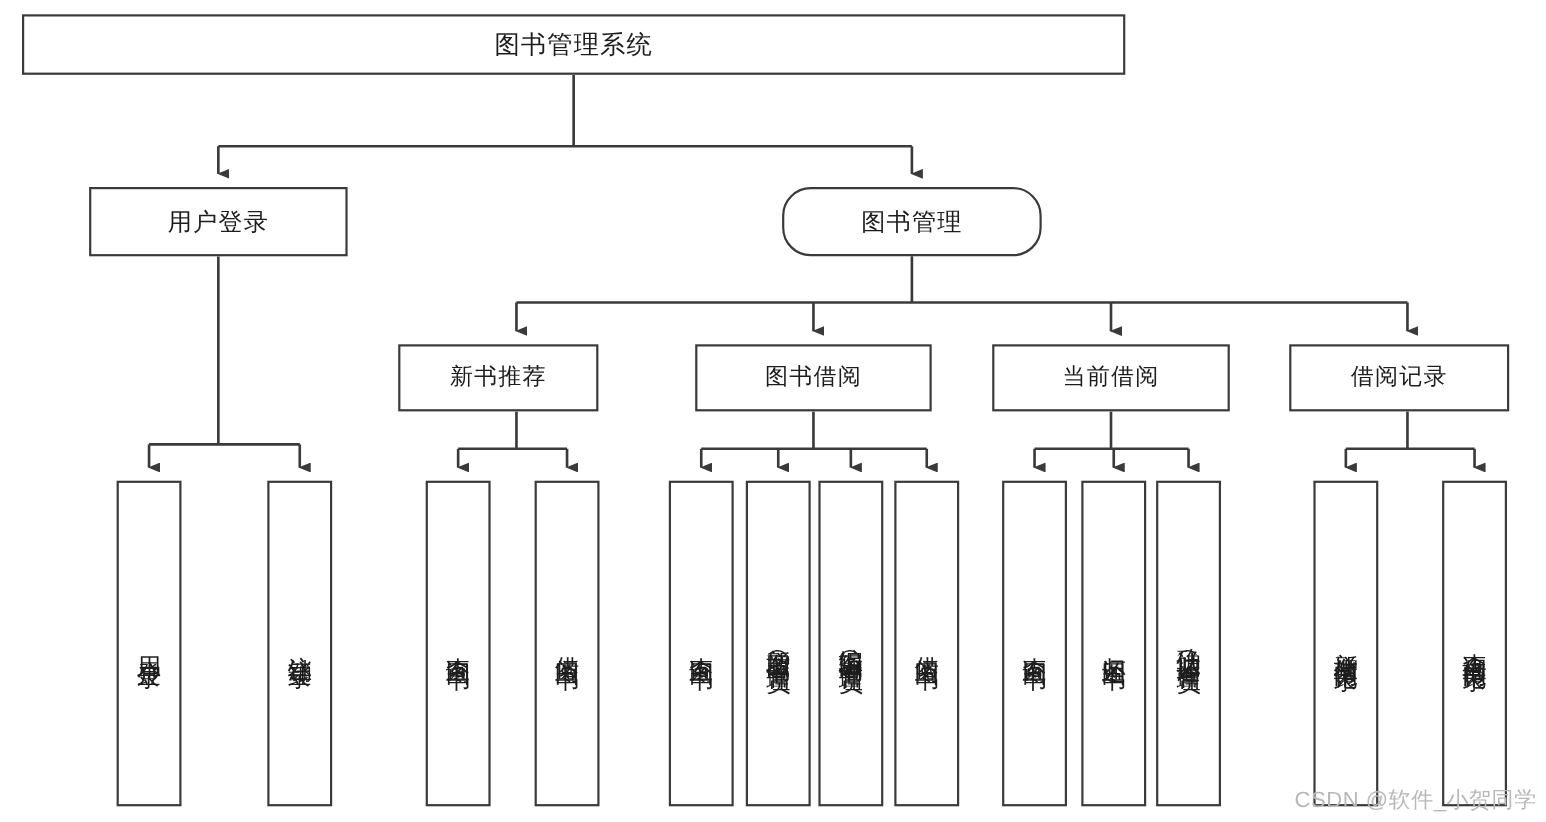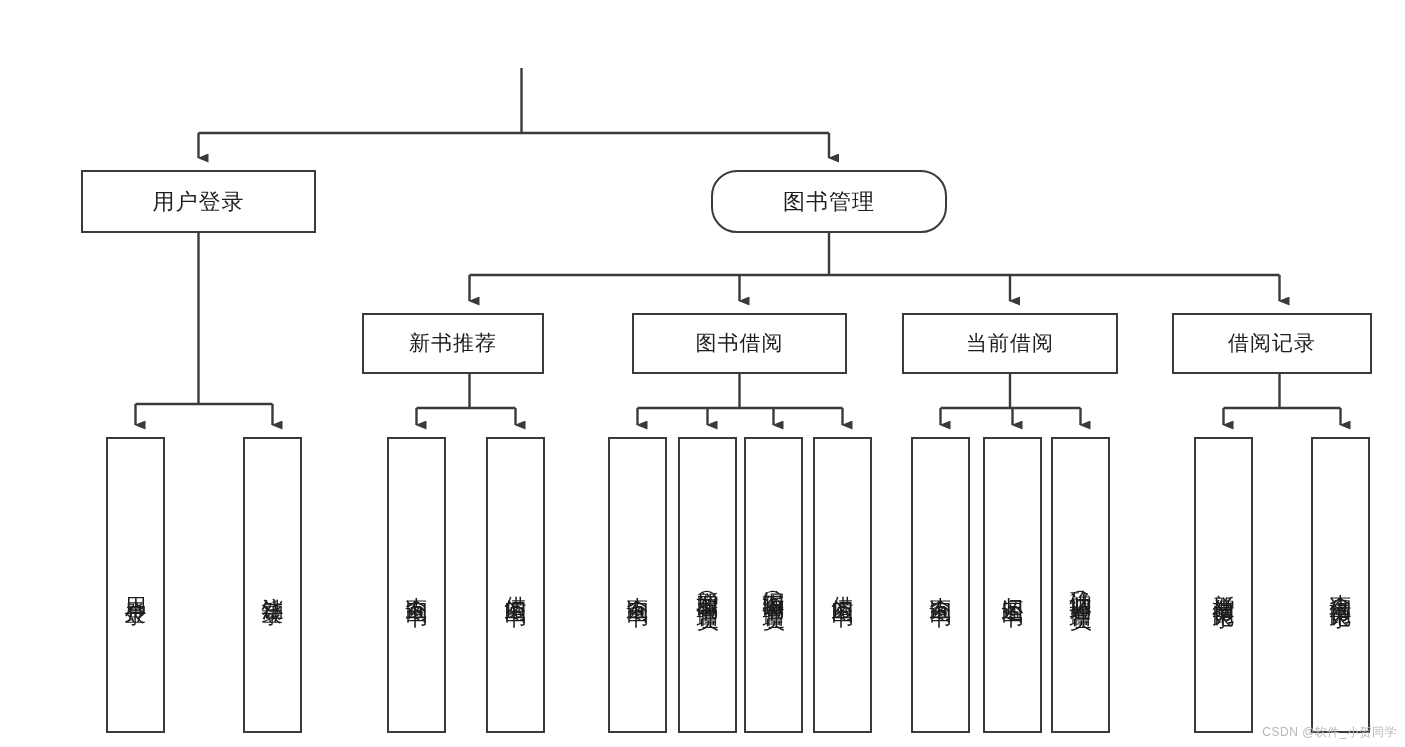--- a/index.html
+++ b/index.html
@@ -51,21 +51,21 @@
     font-size:22px;
     letter-spacing:3px;
     line-height:1;
     white-space:nowrap;
     max-height:282px;
   }
 
   #watermark{
     position:absolute;
     right:8px;bottom:6px;
-    font-size:12px;
+    font-size:20px;
     color:#b8b8b8;
     letter-spacing:0.5px;
     white-space:nowrap;
     user-select:none;
   }
 </style>
 </head>
 <body>
 
 <div id="diagram-root">
@@ -113,20 +113,23 @@
       <path d="M 1012.5 408 L 1012.5 425" marker-end="url(#arrowhead)"></path>
       <path d="M 1080.5 408 L 1080.5 425" marker-end="url(#arrowhead)"></path>
 
       <path d="M 1279.5 374 L 1279.5 408"></path>
       <path d="M 1223.5 408 L 1340.5 408"></path>
       <path d="M 1223.5 408 L 1223.5 425" marker-end="url(#arrowhead)"></path>
       <path d="M 1340.5 408 L 1340.5 425" marker-end="url(#arrowhead)"></path>
     </g>
   </svg>
 
+  <div class="node level0" style="left:20px;top:13px;width:1003px;">
+    <span class="label">图书管理系统</span>
+  </div>
 
   <div class="node level1" style="left:81px;top:170px;width:235px;">
     <span class="label">用户登录</span>
   </div>
   <div class="node level1" style="left:711px;top:170px;width:236px;border-radius:26px;">
     <span class="label">图书管理</span>
   </div>
 
   <div class="node level2" style="left:362px;top:313px;width:182px;">
     <span class="label">新书推荐</span>

